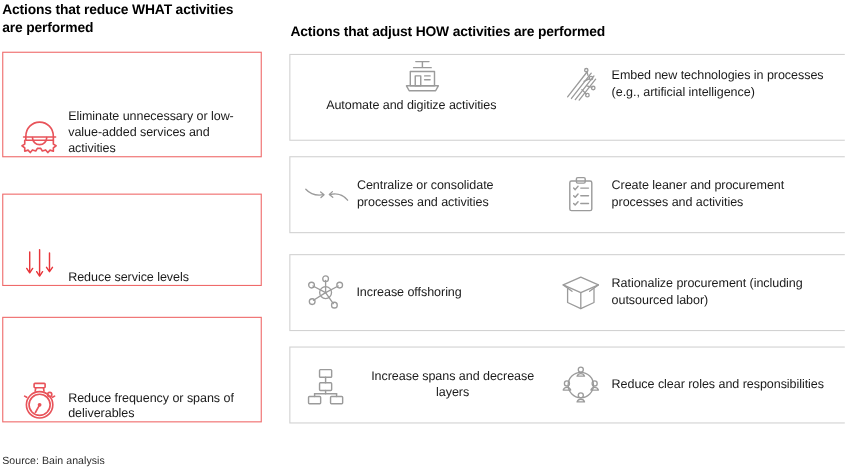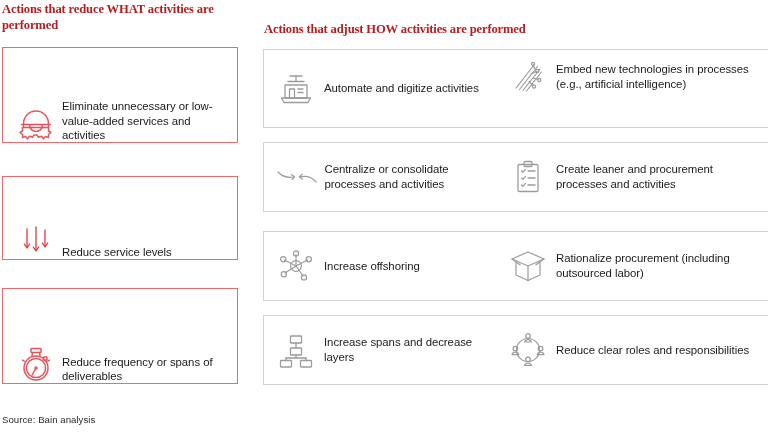--- a/index.html
+++ b/index.html
@@ -6,21 +6,21 @@
   body{
     width:768px;height:432px;background:#ffffff;
     font-family:"Liberation Sans","DejaVu Sans",sans-serif;
     color:#1a1a1a;overflow:hidden;position:relative;
   }
   .stage{position:absolute;inset:0;}
 
   
   .col-head{
     position:absolute;font-size:12.6px;font-weight:bold;
-    line-height:15.5px;color:#b91c1c;letter-spacing:-0.15px;font-family:Liberation Serif, serif;
+    line-height:15.5px;color:#000000;letter-spacing:-0.15px;
   }
   #head-left{left:2px;top:2px;width:230px;}
   #head-right{left:264px;top:2px;width:500px;margin-top:20px;}
 
   
   .card{position:absolute;background:#ffffff;box-sizing:border-box;}
   .card.left{border:1.1px solid #ef6a6a;}
   .card.right{border:1px solid #d2d2d2;}
 
   .cell{position:absolute;display:flex;align-items:flex-end;}
@@ -45,27 +45,27 @@
   
   #card-r1{left:263px;top:49px; width:520px;height:79px;}
   #card-r2{left:263px;top:142px;width:520px;height:70px;}
   #card-r3{left:263px;top:231px;width:520px;height:70px;}
   #card-r4{left:263px;top:315px;width:520px;height:70px;}
 
   .rcell{position:absolute;display:flex;align-items:center;}
   .rcell .ico{width:56px;flex:0 0 auto;}
   .rcell .lbl{width:175px;}
 
-  #cell-r1a{left:268px;top:49px; width:232px;height:79px;}
+  #cell-r1a{left:268px;top:49px; width:232px;height:92px;flex-direction:column;}
   #cell-r1b{left:500px;top:49px; width:265px;height:56px;}
   #cell-r2a{left:268px;top:142px;width:232px;height:70px;justify-content:center;}
   #cell-r2b{left:500px;top:142px;width:265px;height:70px;}
   #cell-r3a{left:268px;top:231px;width:232px;height:70px;}
   #cell-r3b{left:500px;top:231px;width:265px;height:70px;}
-  #cell-r4a{left:268px;top:315px;width:232px;height:70px;}
+  #cell-r4a{left:268px;top:315px;width:232px;height:70px;text-align:center;}
   #cell-r4b{left:500px;top:315px;width:265px;height:70px;}
   #cell-r1b .lbl,#cell-r2b .lbl,#cell-r3b .lbl,#cell-r4b .lbl{width:206px;}
 
   
   #source-note{
     position:absolute;left:2px;top:414px;
     font-size:9.6px;color:#2b2b2b;letter-spacing:0.05px;
   }
 </style>
 </head>

